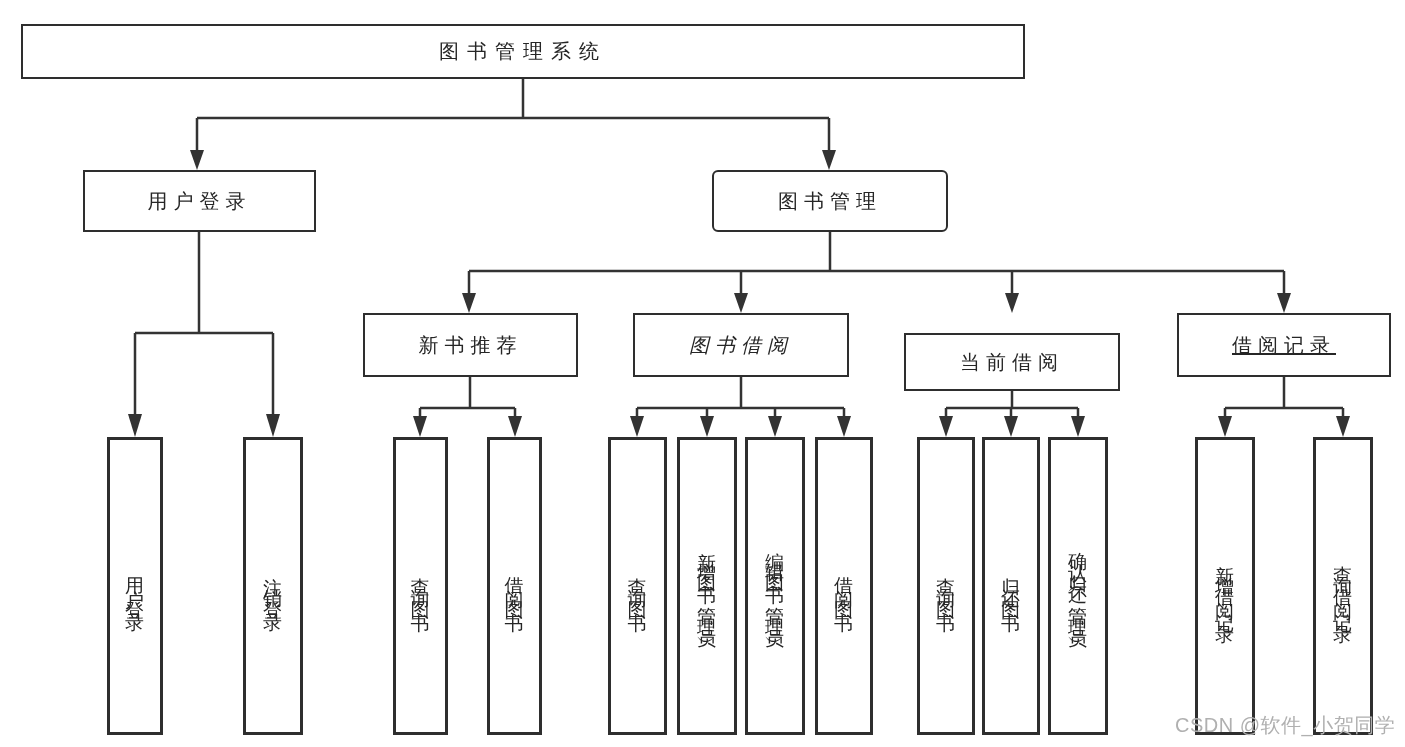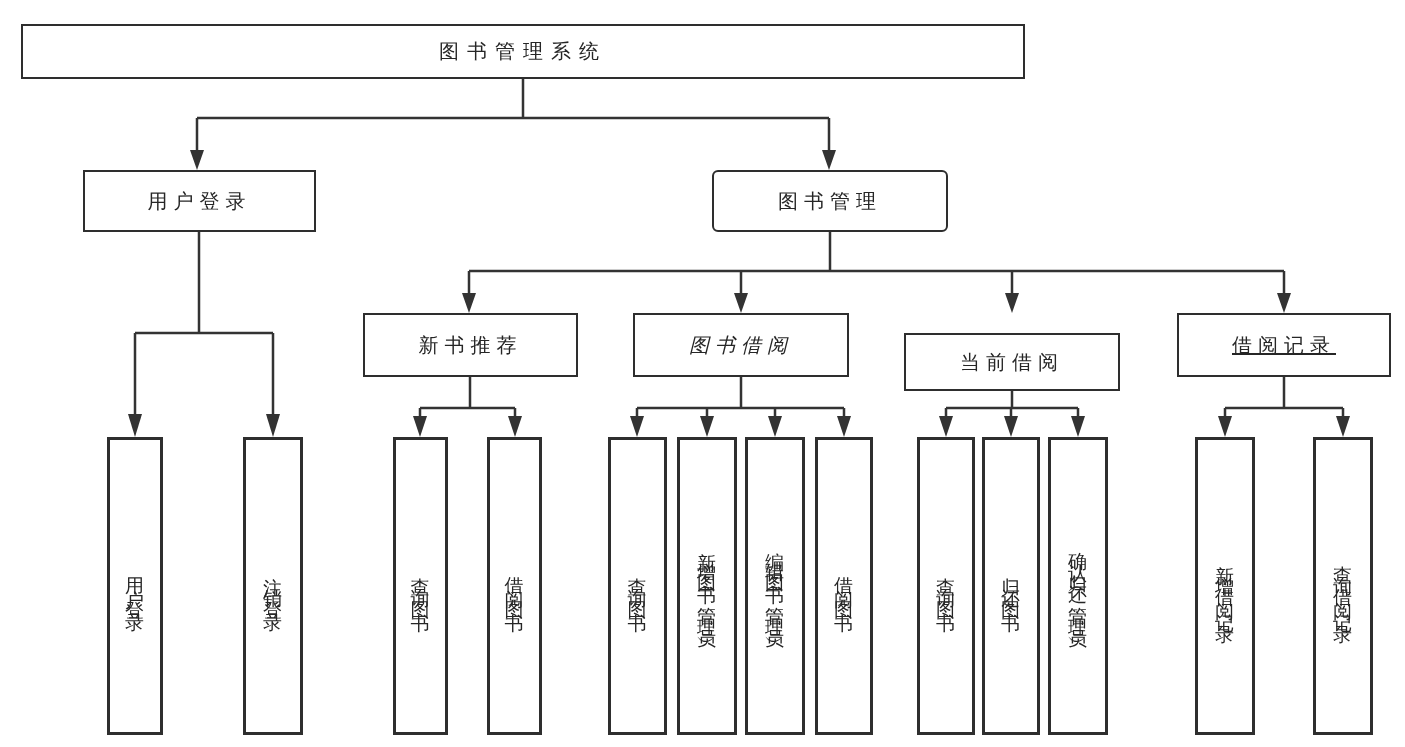--- a/index.html
+++ b/index.html
@@ -154,14 +154,15 @@
     <span class="vtext long">确认归还（管理员）</span>
   </div>
 
   <div class="node leaf-box" style="left:1195px;top:437px;width:60px;height:298px;">
     <span class="vtext">新增借阅记录</span>
   </div>
   <div class="node leaf-box" style="left:1313px;top:437px;width:60px;height:298px;">
     <span class="vtext">查询借阅记录</span>
   </div>
 
+  <div class="watermark">CSDN @软件_小贺同学</div>
 
 </div>
 
 </body></html>

